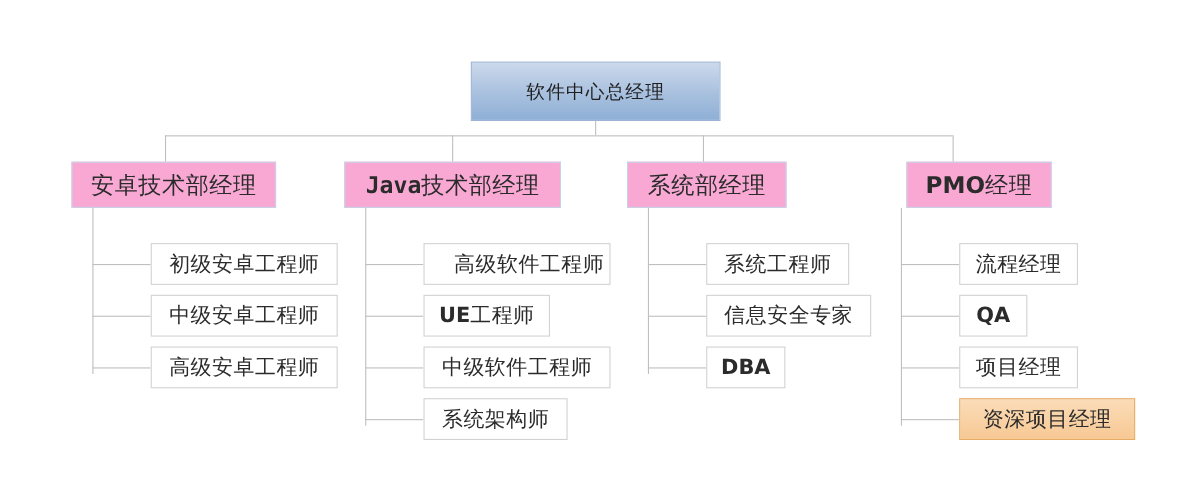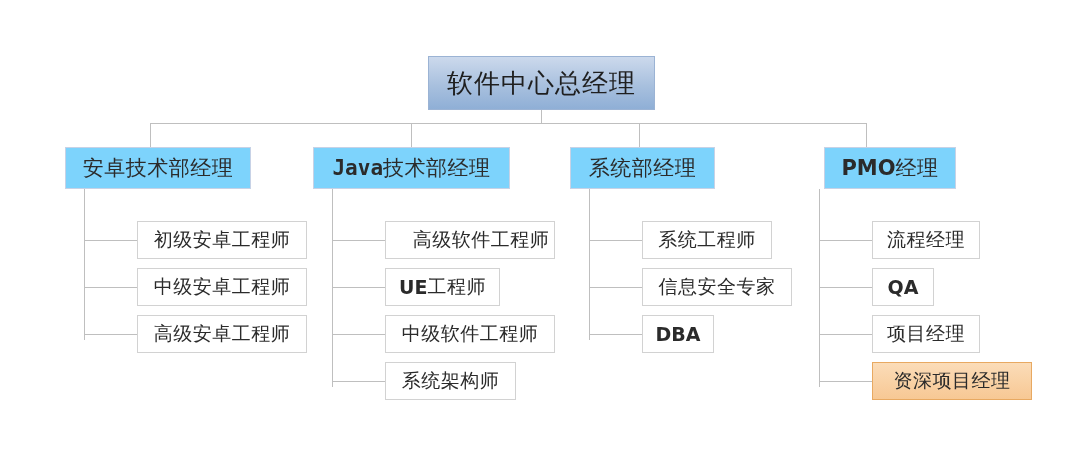--- a/index.html
+++ b/index.html
@@ -35,27 +35,27 @@
     display: flex;
     align-items: center;
     justify-content: center;
     white-space: nowrap;
     color: #2b2b2b;
   }
 
   .node-root {
     background: linear-gradient(to bottom, #ccd9ec 0%, #a8c0de 55%, #8fafd6 100%);
     border: 1px solid #9bb3d4;
-    font-size: 26px;
+    font-size: 17px;
     letter-spacing: 1px;
     color: #1f1f1f;
   }
 
   .node-dept {
-    background: #7dd3fc;
+    background: #f9a8d4;
     border: 1px solid #c7d2e6;
     font-size: 21px;
     letter-spacing: 0.5px;
   }
 
   .node-leaf {
     background: #ffffff;
     border: 1px solid #d2d2d2;
     font-size: 19px;
     letter-spacing: 0.5px;

